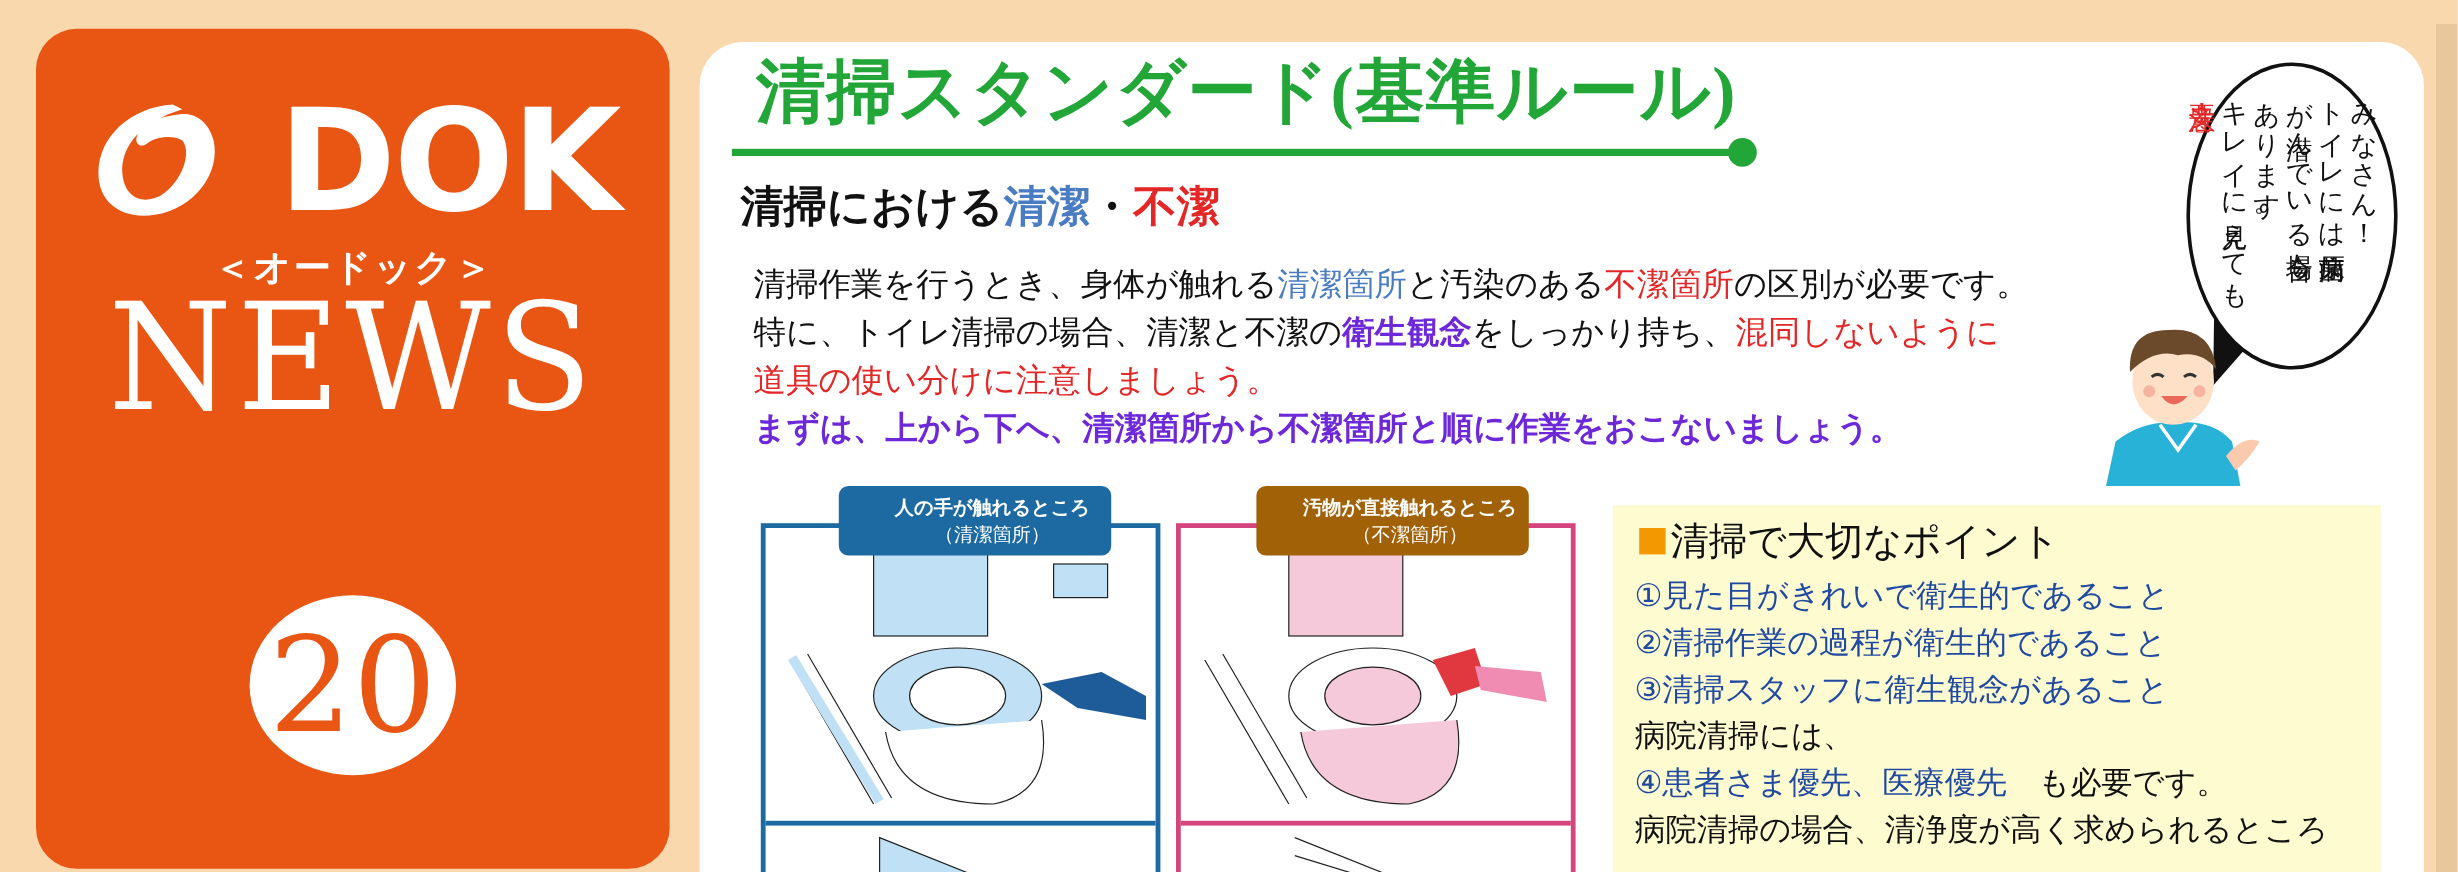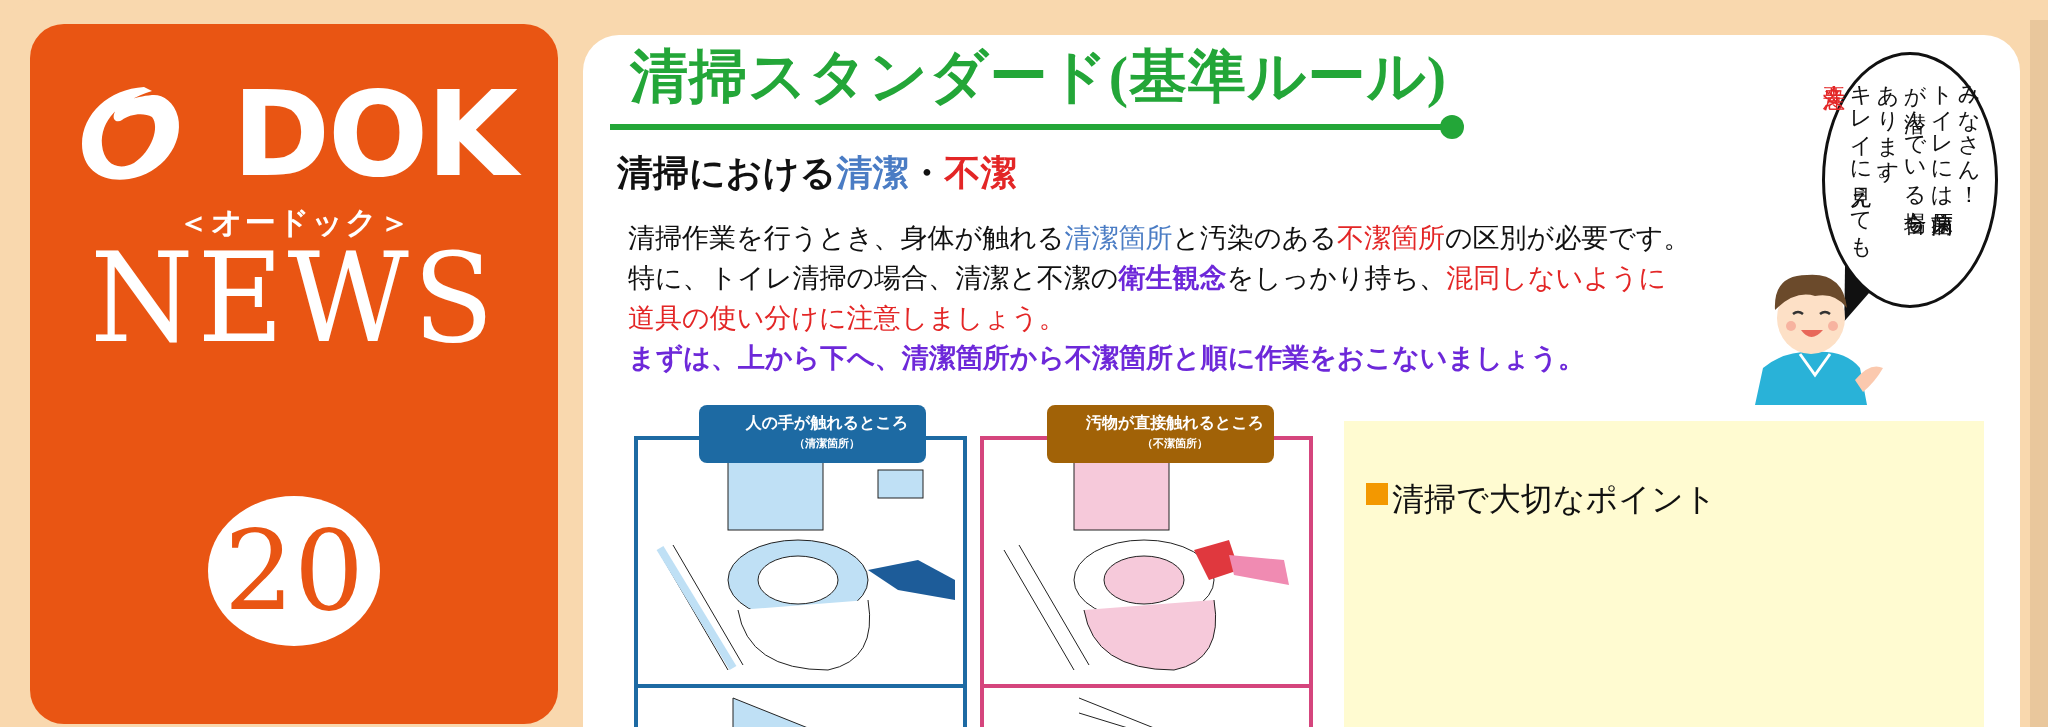--- a/index.html
+++ b/index.html
@@ -105,30 +105,30 @@
   .panel .divider { position:absolute; left:0; right:0; top:244px; height:4px; }
   .panel.clean .divider { background:#1d6aa3; }
   .panel.dirty .divider { background:#d5457d; }
   .panel-label {
     position:absolute; top:405px; width:198px; height:58px; border-radius:8px;
     color:#fff; text-align:center; font-weight:bold;padding-left:29px;
   }
   .panel-label.clean { left:699px; background:#1d6aa3; }
   .panel-label.dirty { left:1047px; background:#a16207; }
   .panel-label .l1 { display:block; font-size:16px; margin-top:8px; }
-  .panel-label .l2 { display:block; font-size:11px; font-weight:bold; margin-top:2px; }
+  .panel-label .l2 { display:block; font-size:16px; font-weight:normal; margin-top:2px; }
 
   
   .points {
     position:absolute; left:1344px; top:421px; width:640px; height:320px;
     background:#fffbd1;
   }
   .points-title {
     position:absolute; left:22px; top:14px; font-size:32px; color:#111; line-height:1;
-    display:flex; margin-top:48px;
+    display:flex; align-items:center;
   }
   .points-title .sq { display:inline-block; width:22px; height:22px; background:#f39800; margin-right:4px; }
   .points-list {
     position:absolute; left:18px; top:57px; font-size:26px; line-height:39px; color:#111;
   }
   .points-list .row { white-space:nowrap; }
 </style>
 </head>
 <body>
 
@@ -230,13 +230,23 @@
 <div class="panel-label dirty">
   <span class="l1">汚物が直接触れるところ</span>
   <span class="l2">（不潔箇所）</span>
 </div>
 
 <div class="points">
   <div class="points-title">
     <span class="sq"></span>
     <span>清掃で大切なポイント</span>
   </div>
+  <div class="points-list">
+    <div class="row c-navy">①見た目がきれいで衛生的であること</div>
+    <div class="row c-navy">②清掃作業の過程が衛生的であること</div>
+    <div class="row c-navy">③清掃スタッフに衛生観念があること</div>
+    <div class="row">病院清掃には、</div>
+    <div class="row">
+      <span class="c-navy">④患者さま優先、医療優先</span><span>　も必要です。</span>
+    </div>
+    <div class="row">病院清掃の場合、清浄度が高く求められるところ</div>
+  </div>
 </div>
 
 </body></html>

